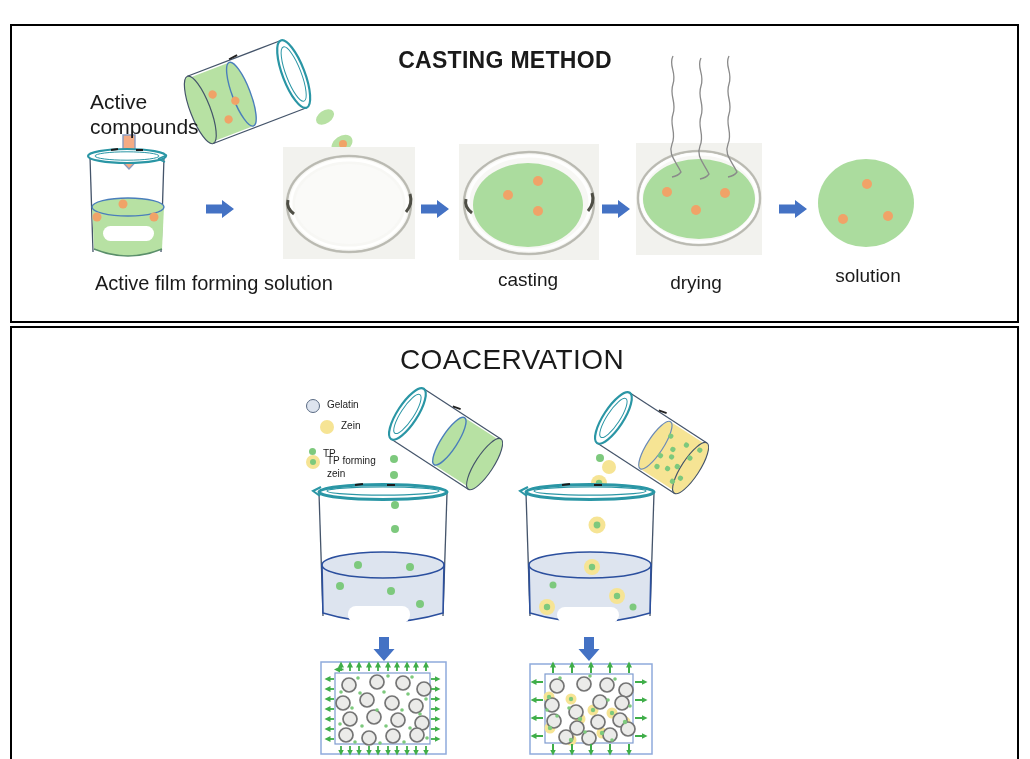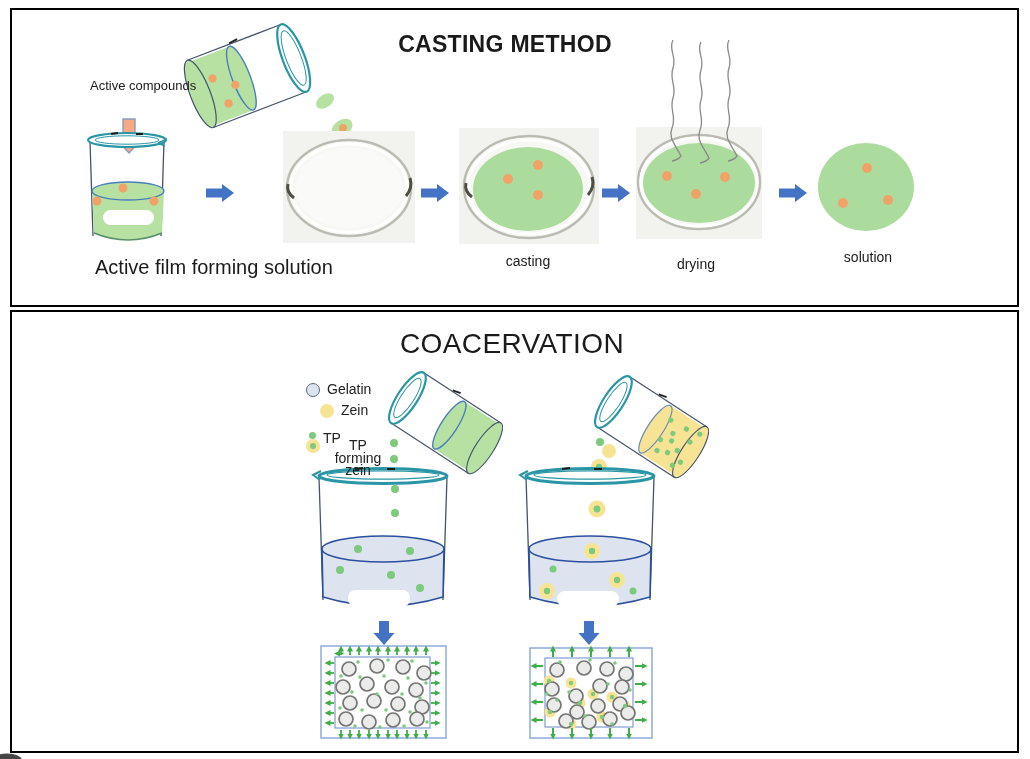--- a/index.html
+++ b/index.html
@@ -1,28 +1,28 @@
 <!DOCTYPE html>
 <html style="--panel_border: #000000; --solution_green: #b7e1a3; --film_green: #abdc9e; --active_compound_orange: #f0a368; --flow_arrow_blue: #4472c4; --pour_arrow_salmon: #f4ab84; --beaker_rim_teal: #2a96a5; --gelatin_blue: #dde4ef; --zein_yellow: #f6e494; --tp_green: #7dc97d; --release_arrow_green: #3fae49; --glass_gray: #44546a;"><head>
 <meta charset="utf-8">
 <style>
   html,body{margin:0;padding:0;background:#fff;}
   body{width:1030px;height:759px;position:relative;overflow:hidden;
        font-family:"Liberation Sans", sans-serif;color:#1a1a1a;}
-  .stage{position:absolute;inset:0;}
+  .stage{position:absolute;inset:0;margin-top:16px;}
   .panel{position:absolute;background:#fff;border:2px solid var(--panel_border,#000);box-sizing:border-box;}
   .panel-top{left:10px;top:8px;width:1009px;height:299px;}
   .panel-bottom{left:10px;top:310px;width:1009px;height:443px;}
   svg.art{position:absolute;left:0;top:0;width:1030px;height:759px;pointer-events:none;}
   .txt{position:absolute;white-space:pre-line;}
   .title{font-size:23px;font-weight:600;letter-spacing:.3px;text-align:center;}
   .title2{font-size:28px;font-weight:500;letter-spacing:.4px;text-align:center;}
-  .lbl{font-size:13px;}
-  .step{font-size:14px;text-align:center;}
-  .legend{position:absolute;left:300px;top:378px;width:120px;height:92px;font-size:14px;color:#222;text-align:center;}
+  .lbl{font-size:21px;}
+  .step{font-size:19px;text-align:center;}
+  .legend{position:absolute;left:300px;top:378px;width:120px;height:92px;font-size:10px;color:#222;}
   .lg-row{position:absolute;display:flex;align-items:flex-start;gap:7px;}
   .sw{display:inline-block;border-radius:50%;flex:0 0 auto;}
   .sw-gelatin{width:12px;height:12px;background:var(--gelatin_blue);border:1.5px solid #5a6b84;}
   .sw-zein{width:14px;height:14px;background:var(--zein_yellow);}
   .sw-tp{width:7px;height:7px;background:var(--tp_green);margin-left:3px;}
   .sw-loaded{width:14px;height:14px;background:var(--zein_yellow);position:relative;}
   .sw-loaded i{position:absolute;left:4px;top:4px;width:6px;height:6px;border-radius:50%;background:var(--tp_green);}
   .lg-label{line-height:12.5px;max-width:62px;}
   
   .f-green{fill:var(--solution_green);}

